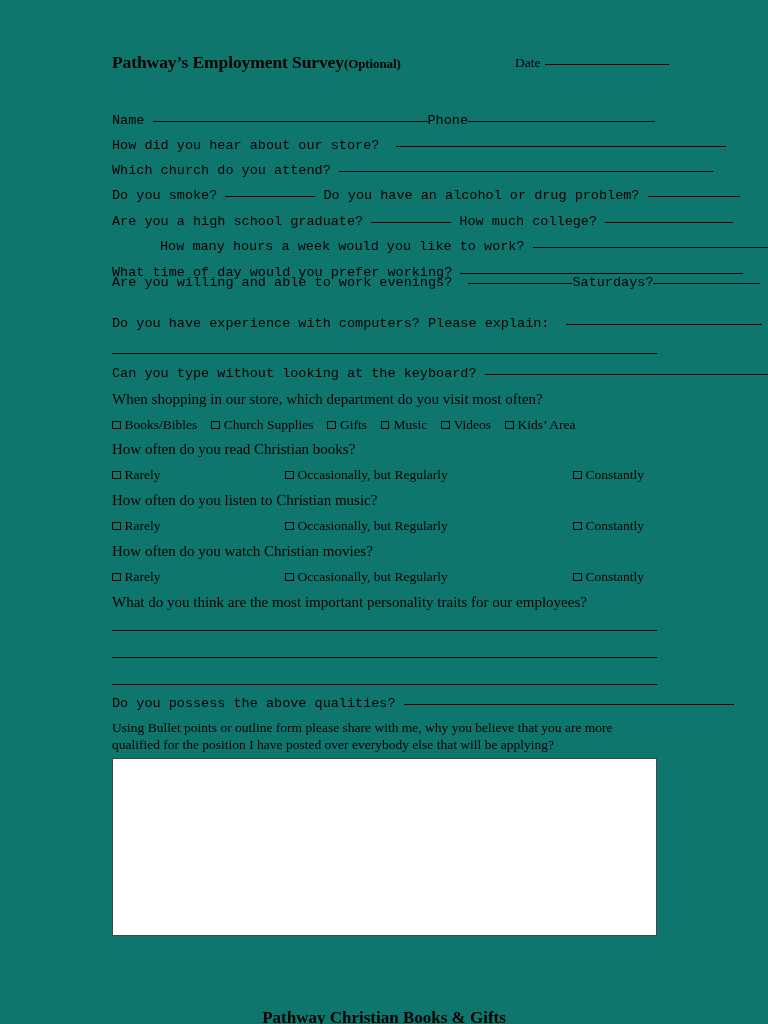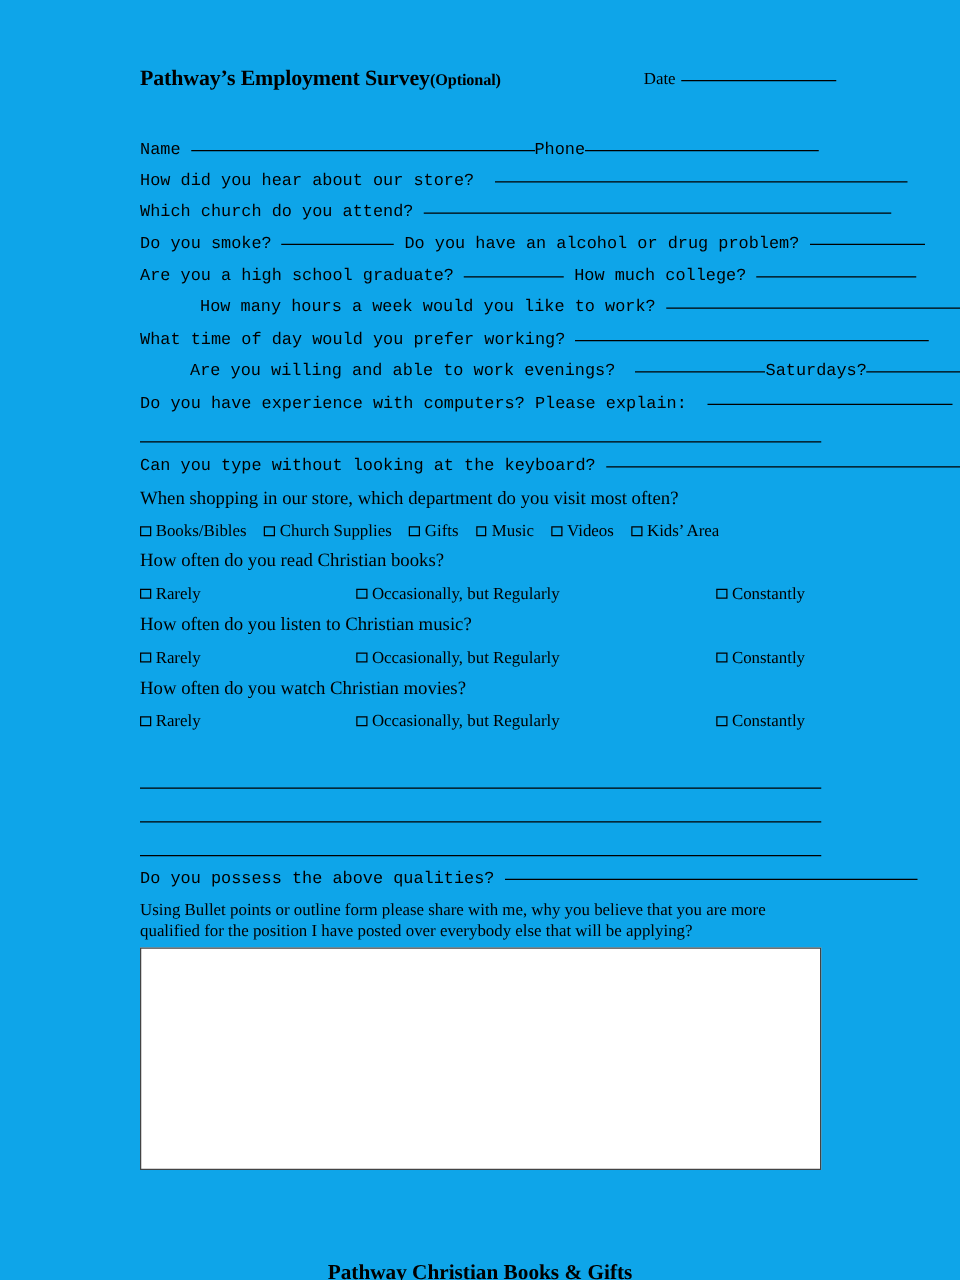--- a/index.html
+++ b/index.html
@@ -14,21 +14,21 @@
     font-family: "Liberation Serif", "DejaVu Serif", serif;
     color: #000000;
     overflow: hidden;
   }
 
   .page {
     position: absolute;
     left: 0; top: 0;
     width: 768px;
     height: 1024px;
-    background: #0ea5e9;
+    background: #0f766e;
   }
 
   
   .header-row {
     position: absolute;
     left: 112px;
     top: 52px;
     width: 545px;
     height: 26px;
   }
@@ -195,21 +195,21 @@
   </div>
 
   <div class="fline" style="top:238px;margin-left:48px;">
     <span class="lbl">How many hours a week would you like to work? </span><span class="fill" style="width:243px;"></span>
   </div>
 
   <div class="fline" style="top:264px;">
     <span class="lbl">What time of day would you prefer working? </span><span class="fill" style="width:283px;"></span>
   </div>
 
-  <div class="fline" style="top:289px;margin-left:40px;">
+  <div class="fline" style="top:274px;">
     <span class="lbl">Are you willing and able to work evenings?  </span><span class="fill" style="width:104px;"></span><span class="lbl">Saturdays?</span><span class="fill" style="width:107px;"></span>
   </div>
 
   <div class="fline" style="top:315px;">
     <span class="lbl">Do you have experience with computers? Please explain:  </span><span class="fill" style="width:196px;"></span>
   </div>
   <div class="full-rule" style="top:353px;"></div>
 
   <div class="fline" style="top:365px;">
     <span class="lbl">Can you type without looking at the keyboard? </span><span class="fill" style="width:283px;"></span>
@@ -235,20 +235,21 @@
     <span class="cb col3"><span class="box"></span><span class="cbtext">Constantly</span></span>
   </div>
 
   <div class="qtext" style="top:543px;">How often do you watch Christian movies?</div>
   <div class="cbrow freq-row" style="top:568px; height:18px;">
     <span class="cb col1"><span class="box"></span><span class="cbtext">Rarely</span></span>
     <span class="cb col2"><span class="box"></span><span class="cbtext">Occasionally, but Regularly</span></span>
     <span class="cb col3"><span class="box"></span><span class="cbtext">Constantly</span></span>
   </div>
 
+  <div class="qtext" style="top:594px;">What do you think are the most important personality traits for our employees?</div>
 
   <div class="full-rule" style="top:630px;"></div>
   <div class="full-rule" style="top:657px;"></div>
   <div class="full-rule" style="top:684px;"></div>
 
   <div class="fline" style="top:695px;">
     <span class="lbl">Do you possess the above qualities? </span><span class="fill" style="width:330px;"></span>
   </div>
 
   <div class="qtext-wrap" style="top:720px;">Using Bullet points or outline form please share with me, why you believe that you are more qualified for the position I have posted over everybody else that will be applying?</div>

